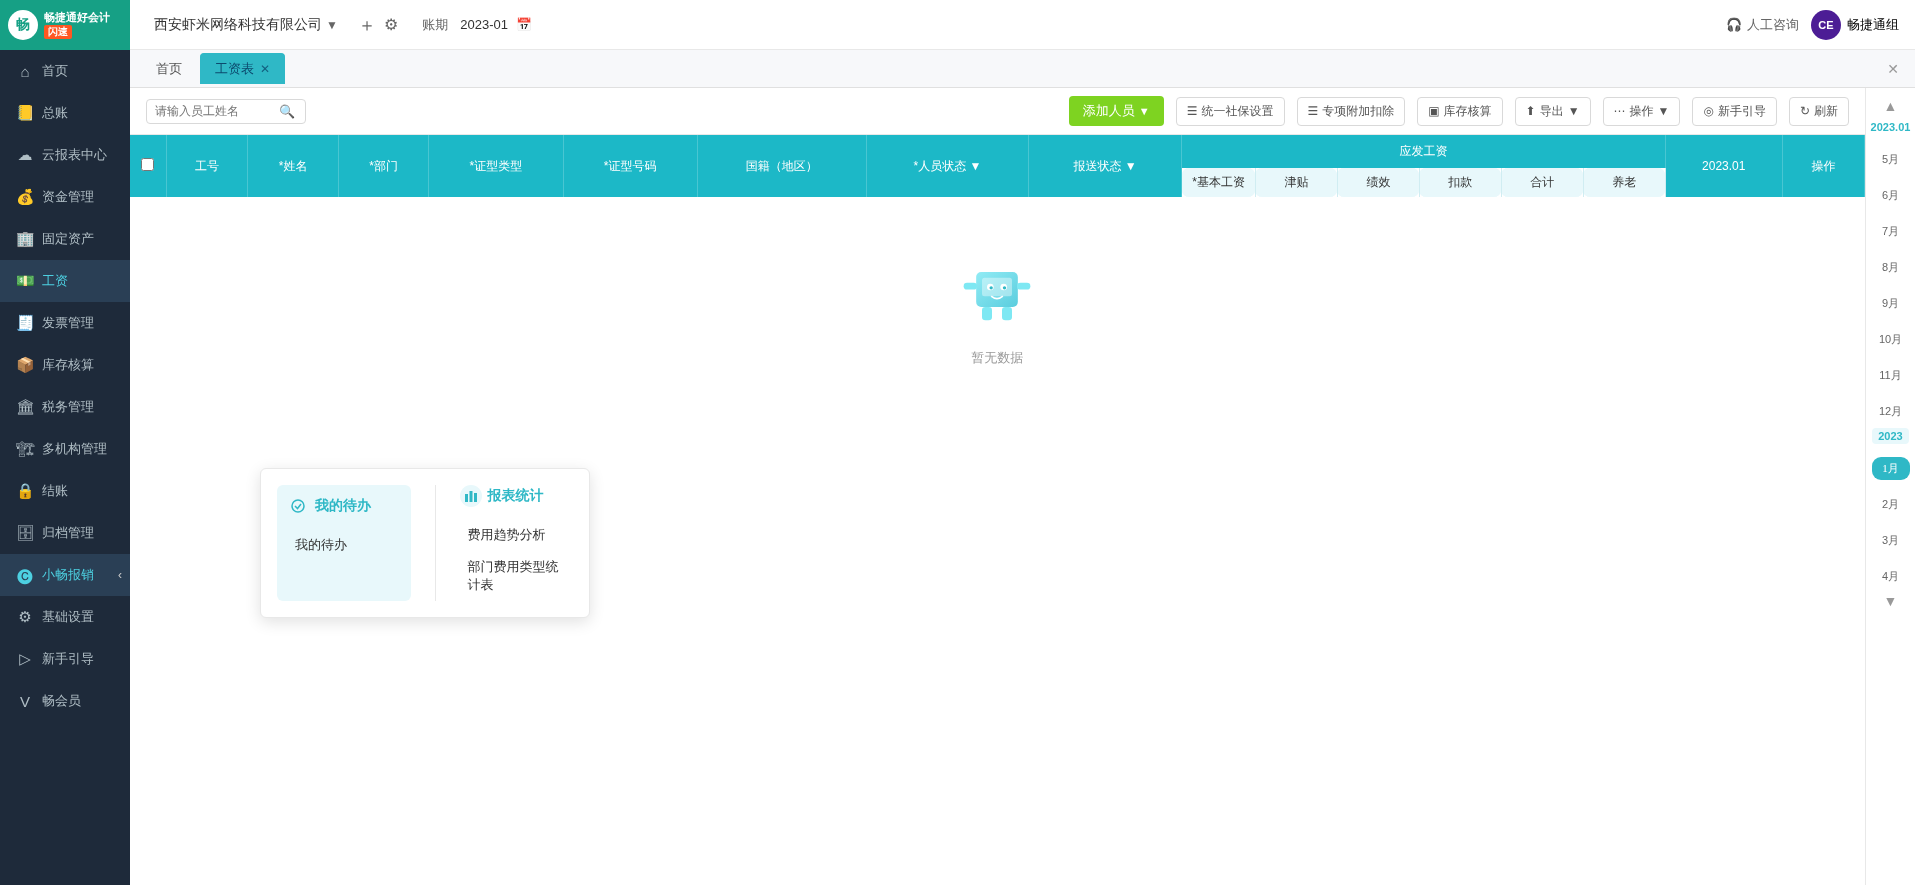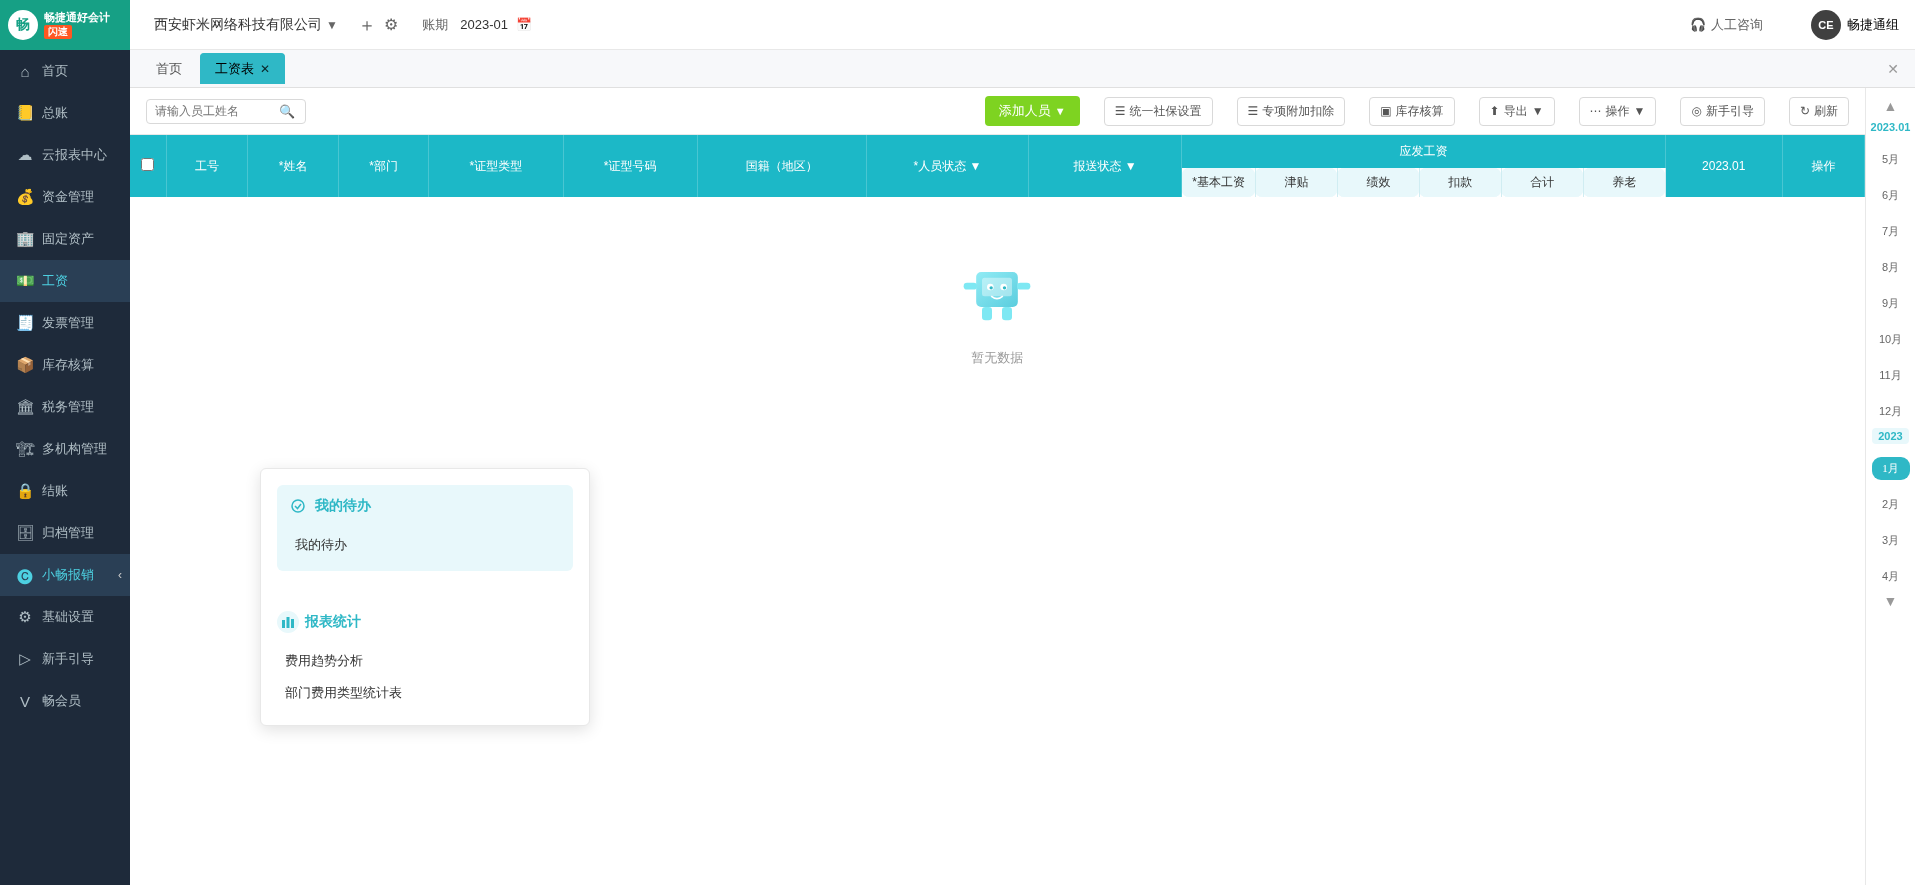--- a/index.html
+++ b/index.html
@@ -105,21 +105,21 @@
       cursor: pointer;
       font-size: 13px;
       color: #555;
       background: transparent;
       display: flex;
       align-items: center;
       gap: 6px;
       border: 1px solid transparent;
       border-bottom: none;
     }
-    .tab.active { background: #2fb8c6; color: #000000; border-color: #2fb8c6; }
+    .tab.active { background: #2fb8c6; color: #0c4a6e; border-color: #2fb8c6; }
     .tab .close-btn { font-size: 12px; cursor: pointer; opacity: 0.8; }
     .tab.plain { background: transparent; color: #555; border: none; }
 
     
     .content {
       flex: 1;
       display: flex;
       overflow: hidden;
       position: relative;
     }
@@ -153,21 +153,21 @@
     }
     .search-box input {
       border: none;
       outline: none;
       font-size: 12px;
       color: #999;
       width: 120px;
       background: transparent;
     }
     .search-icon { color: #999; font-size: 13px; }
-    .toolbar-right { margin-left: auto; display: flex; align-items: center; gap: 24px; }
+    .toolbar-right { margin-left: auto; display: flex; align-items: center; gap: 12px; }
     .btn-green {
       background: #7ed321;
       color: white;
       border: none;
       padding: 6px 14px;
       border-radius: 4px;
       cursor: pointer;
       font-size: 13px;
       display: flex;
       align-items: center;
@@ -294,21 +294,20 @@
       top: 380px;
       background: white;
       border: 1px solid #e8e8e8;
       border-radius: 6px;
       box-shadow: 0 4px 16px rgba(0,0,0,0.12);
       width: 330px;
       padding: 16px;
       z-index: 100;
       display: flex;
       gap: 20px;
-      flex-direction: column;
     }
     .popup-col {
       flex: 1;
     }
     .popup-col-header {
       display: flex;
       align-items: center;
       gap: 6px;
       margin-bottom: 12px;
       color: #2fb8c6;
@@ -421,21 +420,21 @@
     <span class="topbar-settings">⚙</span>
     <span class="period-label">账期</span>
     <span class="period-value">2023-01</span>
     <span class="period-cal">📅</span>
     <div class="topbar-right">
       <div class="service">
         <span>🎧</span>
         <span>人工咨询</span>
       </div>
       <div class="user">
-        <div class="user-avatar" style="background: #404040; margin-left: 36px;">
+        <div class="user-avatar" style="background: #4c1d95;">
           <span style="font-size:11px; color:white; font-weight:bold;">CE</span>
         </div>
         <span>畅捷通组</span>
       </div>
     </div>
   </div>
 
   <div class="tabs-bar">
     <div class="tab plain">
       <span>首页</span>

